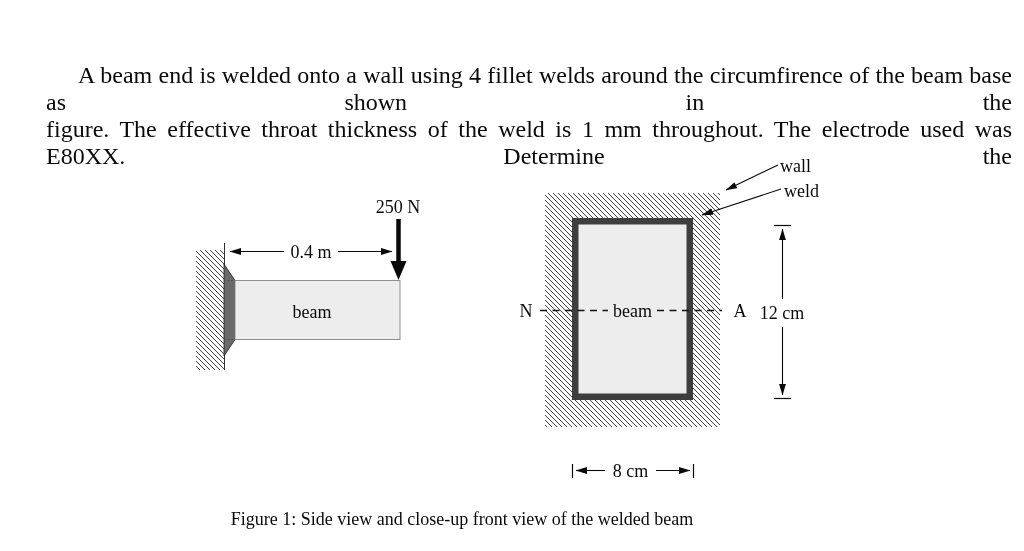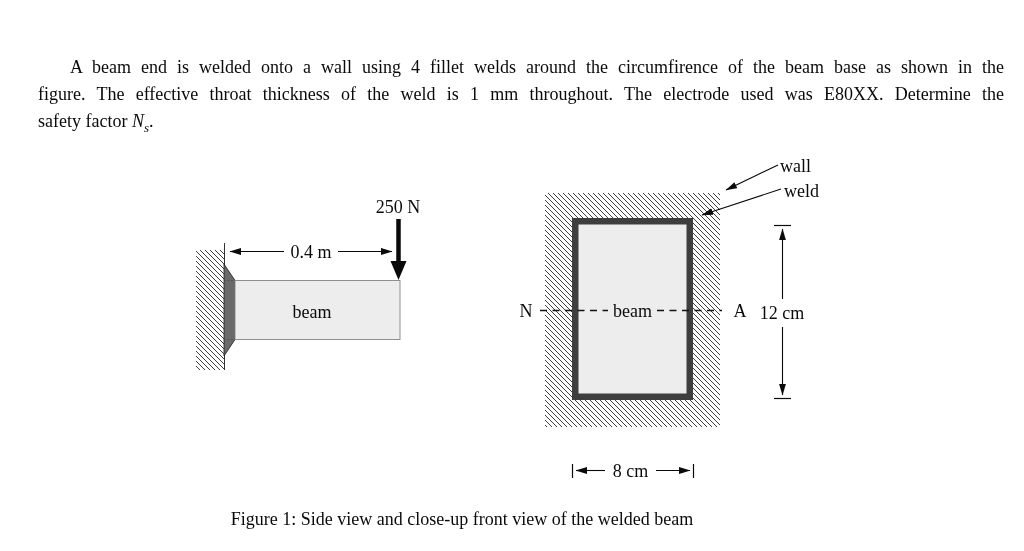--- a/index.html
+++ b/index.html
@@ -2,22 +2,22 @@
 <html><head>
 <meta charset="utf-8">
 <style>
   html,body{margin:0;padding:0;}
   body{
     width:1024px;height:551px;position:relative;overflow:hidden;
     background:#ffffff;color:#0a0a0a;
     font-family:"Liberation Serif", serif;
   }
   .problem{
-    position:absolute;left:30px;top:46px;width:966px;margin:8px;
-    font-size:18px;line-height:27px;
+    position:absolute;left:30px;top:46px;width:966px;margin:16px;
+    font-size:24px;line-height:27px;
   }
   .pline{display:block;white-space:normal;}
   .pline.just{text-align:justify;text-align-last:justify;}
   .pline.indent{text-indent:32px;}
   .var{font-style:italic;}
   sub.vs{font-size:72%;font-style:italic;line-height:0;}
   .fig-svg{position:absolute;left:0;top:140px;}
   .caption{
     position:absolute;left:0;top:509px;width:924px;
     text-align:center;font-size:18px;
@@ -28,21 +28,20 @@
   }
 </style>
 </head>
 <body>
 
 <div>
 
   <p class="problem">
     <span class="pline just indent">A beam end is welded onto a wall using 4 fillet welds around the circumfirence of the beam base as shown in the</span>
     <span class="pline just">figure. The effective throat thickness of the weld is 1 mm throughout. The electrode used was E80XX. Determine the</span>
-    <span class="pline"><span>safety factor </span><span class="var">N</span><sub class="vs">s</sub><span>.</span></span>
   </p>
 
   <svg class="fig-svg" width="1024" height="360" viewBox="0 140 1024 360">
     <defs>
       <pattern id="hatch" width="5" height="5" patternUnits="userSpaceOnUse">
         <path d="M-1,4 l2,2 M0,0 l5,5 M4,-1 l2,2" stroke="#2a2a2a" stroke-width="0.9" fill="none"></path>
       </pattern>
       <marker id="arr" viewBox="0 0 12 8" refX="11" refY="4" markerWidth="12" markerHeight="8" orient="auto" markerUnits="userSpaceOnUse">
         <path d="M0,0.6 L11.5,4 L0,7.4 z" fill="#0a0a0a"></path>
       </marker>

